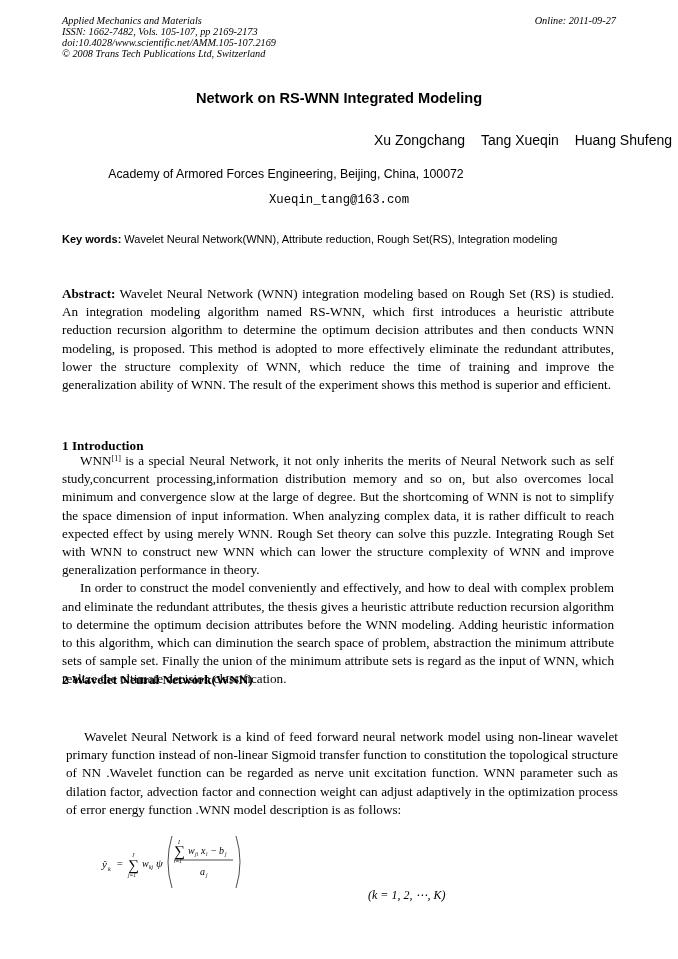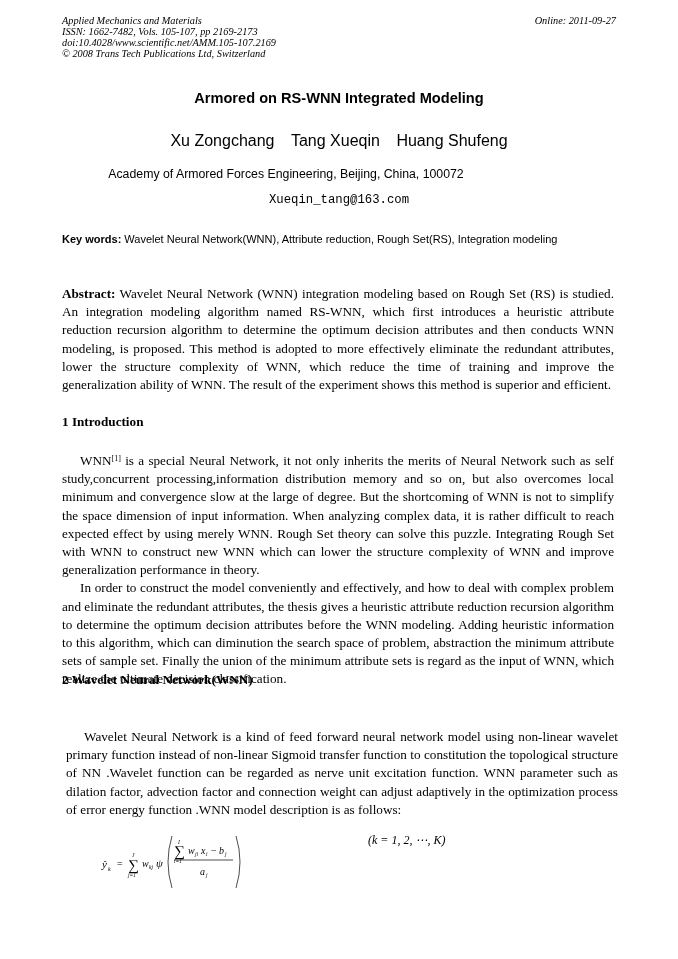--- a/index.html
+++ b/index.html
@@ -2,56 +2,56 @@
 <html><head>
 <meta charset="utf-8">
 <style>
   html, body { margin: 0; padding: 0; background: #fff; }
   body { width: 678px; height: 959px; position: relative; overflow: hidden; color: #000; }
 
   .header-left { position: absolute; left: 62px; top: 15px; font-family: "Liberation Serif", serif; font-style: italic; font-size: 10.3px; line-height: 11px; }
   .header-right { position: absolute; right: 62px; top: 15px; font-family: "Liberation Serif", serif; font-style: italic; font-size: 10.3px; line-height: 11px; }
 
   .title { position: absolute; left: 0; width: 678px; top: 90px; text-align: center; font-family: "Liberation Sans", sans-serif; font-weight: bold; font-size: 14.6px; }
-  .authors { position: absolute; left: 0; width: 678px; top: 132px; text-align: center; font-family: "Liberation Sans", sans-serif; font-size: 16px; word-spacing: 0px; }
+  .authors { position: absolute; left: 0; width: 678px; top: 132px; text-align: right; font-family: "Liberation Sans", sans-serif; font-size: 14px; word-spacing: 0px; }
   .authors span { margin: 0 6px; }
   .affil { position: absolute; left: 0; width: 572px; top: 167px; text-align: center; font-family: "Liberation Sans", sans-serif; font-size: 12.3px; }
   .email { position: absolute; left: 0; width: 678px; top: 193px; text-align: center; font-family: Liberation Mono, monospace; font-size: 12.3px; }
 
   .keywords { position: absolute; left: 62px; width: 552px; top: 230px; font-family: "Liberation Sans", sans-serif; font-size: 11px; line-height: 18px; text-align: justify; }
   .keywords b { font-weight: bold; }
 
   .body-text { font-family: "Liberation Serif", serif; font-size: 13.2px; line-height: 18.2px; text-align: justify; }
   .abstract { position: absolute; left: 62px; width: 552px; top: 285px; }
   .abstract b { font-weight: bold; }
 
   .section-head { position: absolute; left: 62px; font-family: "Liberation Serif", serif; font-weight: bold; font-size: 13.2px; }
-  .sec1-head { top: 414px; }
+  .sec1-head { top: 438px; }
   .sec1-body { position: absolute; left: 62px; width: 552px; top: 452px; }
   .sec2-head { top: 672px; }
   .sec2-body { position: absolute; left: 66px; width: 552px; top: 728px; }
   .para { margin: 0; text-indent: 18px; }
   sup { font-size: 8px; vertical-align: top; position: relative; top: -2px; }
 
   .formula { position: absolute; left: 100px; top: 830px; width: 170px; height: 65px; }
-  .formula-cond { position: absolute; left: 368px; top: 833px; font-family: "Liberation Serif", serif; font-size: 12px; }
+  .formula-cond { position: absolute; left: 368px; top: 888px; font-family: "Liberation Serif", serif; font-size: 12px; }
   .mi { font-family: "Liberation Serif", serif; font-style: italic; }
 </style>
 </head>
 <body>
 
 <div class="header-left">
   <div>Applied Mechanics and Materials</div>
   <div>ISSN: 1662-7482, Vols. 105-107, pp 2169-2173</div>
   <div>doi:10.4028/www.scientific.net/AMM.105-107.2169</div>
   <div>© 2008 Trans Tech Publications Ltd, Switzerland</div>
 </div>
 <div class="header-right">Online: 2011-09-27</div>
 
-<div class="title">Armored on RS-WNN Integrated Modeling</div>
+<div class="title">Network on RS-WNN Integrated Modeling</div>
 <div class="authors">
   <span>Xu Zongchang</span>
   <span>Tang Xueqin</span>
   <span>Huang Shufeng</span>
 </div>
 <div class="affil">Academy of Armored Forces Engineering, Beijing, China, 100072</div>
 <div class="email">Xueqin_tang@163.com</div>
 
 <div class="keywords"><b>Key words:</b><span> Wavelet Neural Network(WNN), Attribute reduction, Rough Set(RS), Integration modeling</span></div>
 

